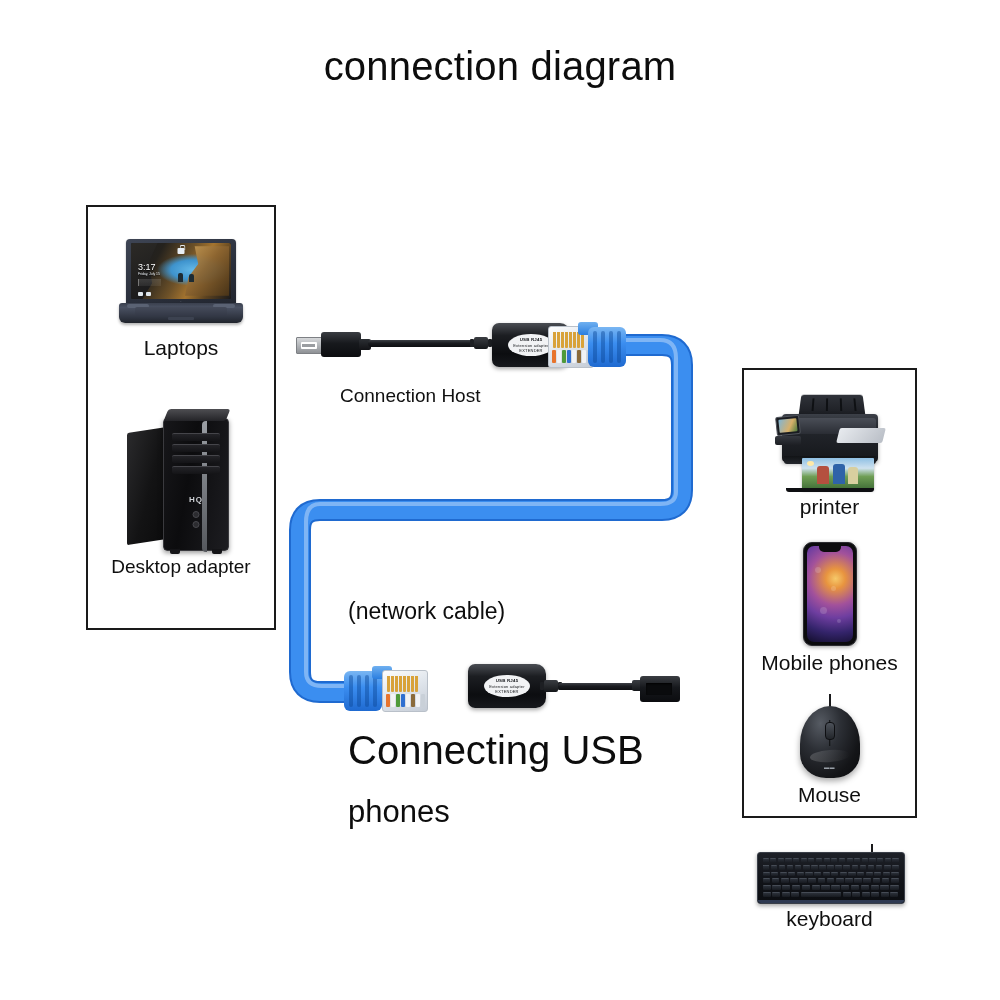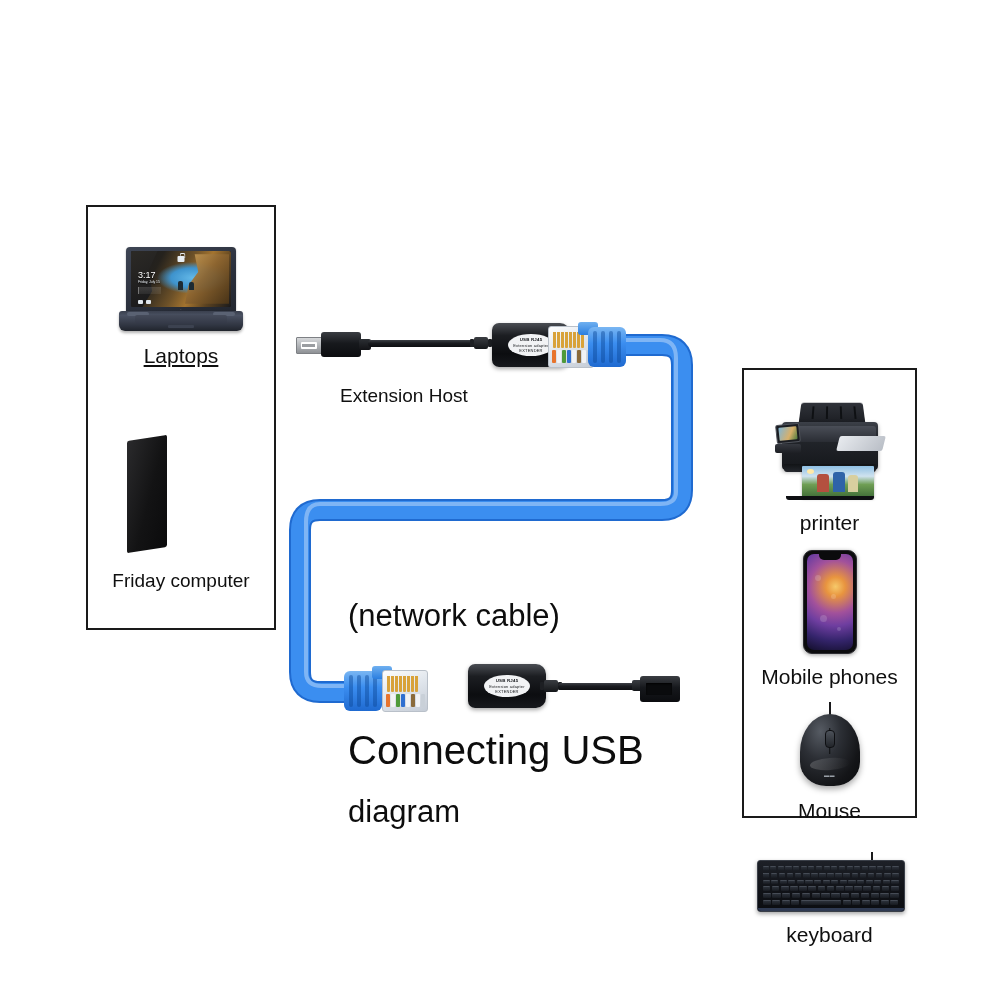--- a/index.html
+++ b/index.html
@@ -17,21 +17,21 @@
   }
 
   
   .panel{position:absolute;border:2px solid #1a1a1a;background:#fff;box-sizing:border-box;}
   #left-panel{left:86px;top:205px;width:190px;height:425px;}
   #right-panel{left:742px;top:368px;width:175px;height:450px;}
 
   .device{position:absolute;left:0;width:100%;text-align:center;}
   .device-label{font-size:21px;color:#0f0f0f;line-height:1.05;white-space:nowrap;}
   .device-label.sm{font-size:19px;}
-  .device-art{position:relative;margin:12px auto;}
+  .device-art{position:relative;margin:4px auto;}
 
   
   .laptop{width:124px;height:86px;}
   .lt-lid{position:absolute;left:7px;top:0;width:110px;height:66px;border-radius:4px 4px 1px 1px;
     background:linear-gradient(160deg,#3e4554 0%,#2a2f3b 60%,#22262f 100%);
     box-shadow:0 1px 2px rgba(0,0,0,.35);}
   .lt-screen{position:absolute;left:5px;top:4px;right:5px;bottom:6px;border-radius:2px;overflow:hidden;
     background:#0a0d12;}
   .lt-wall{position:absolute;inset:0;
     background:
@@ -198,20 +198,21 @@
   .rj-pins{position:absolute;left:4px;top:5px;display:flex;gap:1.5px;}
   .rj-pins s{display:block;width:2.5px;height:16px;text-decoration:none;background:#d8a23a;border-radius:0 0 1px 1px;}
   .rj-wires{position:absolute;left:3px;bottom:4px;display:flex;gap:1px;}
   .rj-wires s{display:block;width:4px;height:13px;text-decoration:none;border-radius:1px;}
 </style>
 </head>
 <body>
 
 <div class="stage">
 
+  <div id="page-title">connection diagram</div>
 
   <svg id="cable-svg" viewBox="0 0 1000 1000">
     <defs>
       <linearGradient id="cabH" x1="0" y1="0" x2="0" y2="1">
         <stop offset="0%" stop-color="#7db9f5"></stop>
         <stop offset="35%" stop-color="#3b8ef0"></stop>
         <stop offset="100%" stop-color="#1f6ad0"></stop>
       </linearGradient>
       <linearGradient id="cabV" x1="0" y1="0" x2="1" y2="0">
         <stop offset="0%" stop-color="#7db9f5"></stop>
@@ -247,28 +248,41 @@
           </div>
           <div class="lt-brand">·</div>
         </div>
         <div class="lt-base">
           <div class="lt-hingeL"></div>
             <div class="lt-hingeR"></div>
           <div class="lt-kb"></div>
             <div class="lt-tp"></div>
         </div>
       </div>
-      <div class="device-label" style="margin-top:12px;text-decoration:underline;">Laptops</div>
+      <div class="device-label" style="margin-top:12px;">Laptops</div>
     </div>
 
     <div class="device" style="top:205px;">
       <div class="device-art tower">
         <div class="tw-side"></div>
-      </div>
-      <div class="device-label sm" style="margin-top:6px;">Friday computer</div>
+        <div class="tw-face">
+          <div class="tw-top"></div>
+          <div class="tw-strip"></div>
+          <div class="tw-bay" style="top:14px;"></div>
+          <div class="tw-bay" style="top:25px;"></div>
+          <div class="tw-bay" style="top:36px;"></div>
+          <div class="tw-bay" style="top:47px;"></div>
+          <div class="tw-logo">HQ</div>
+          <div class="tw-led" style="top:92px;"></div>
+          <div class="tw-led" style="top:102px;"></div>
+          <div class="tw-foot" style="left:6px;"></div>
+          <div class="tw-foot" style="right:6px;"></div>
+        </div>
+      </div>
+      <div class="device-label sm" style="margin-top:6px;">Desktop adapter</div>
     </div>
   </div>
 
   <div class="panel" id="right-panel">
 
     <div class="device" style="top:20px;">
       <div class="device-art printer">
         <div class="pr-feed">
             <i style="left:12px;"></i>
             <i style="left:26px;"></i>
@@ -489,23 +503,23 @@
       <div class="rj-clip" style="left:30px;top:0;"></div>
       <div class="rj-boot" style="left:40px;top:5px;">
           <b style="left:5px"></b>
           <b style="left:13px"></b>
           <b style="left:21px"></b>
           <b style="left:29px"></b>
         </div>
     </div>
   </div>
 
-  <div style="position:absolute;left:340px;top:385px;font-size:19px;color:#101010;">Extension Host</div>
-
-  <div style="position:absolute;left:348px;top:598px;font-size:31px;color:#0d0d0d;">(network cable)</div>
+  <div style="position:absolute;left:340px;top:385px;font-size:19px;color:#101010;">Connection Host</div>
+
+  <div style="position:absolute;left:348px;top:598px;font-size:23px;color:#0d0d0d;">(network cable)</div>
 
   <div class="assembly" style="left:344px;top:660px;width:350px;height:60px;">
 
     <div class="rj45" style="left:0;top:6px;">
       <div class="rj-boot" style="left:0;top:5px;">
           <b style="left:5px"></b>
           <b style="left:13px"></b>
           <b style="left:21px"></b>
           <b style="left:29px"></b>
         </div>
@@ -548,15 +562,15 @@
       </div>
     <div class="wire" style="left:214px;top:23px;width:82px;"></div>
     <div class="ferrite" style="left:288px;top:20px;width:10px;height:11px;"></div>
 
     <div class="usb-female" style="left:296px;top:16px;">
       <i></i>
     </div>
   </div>
 
   <div style="position:absolute;left:348px;top:728px;font-size:40px;color:#0d0d0d;">Connecting USB</div>
-  <div style="position:absolute;left:348px;top:794px;font-size:31px;color:#0d0d0d;">diagram</div>
+  <div style="position:absolute;left:348px;top:794px;font-size:31px;color:#0d0d0d;">phones</div>
 
 </div>
 
 </body></html>

